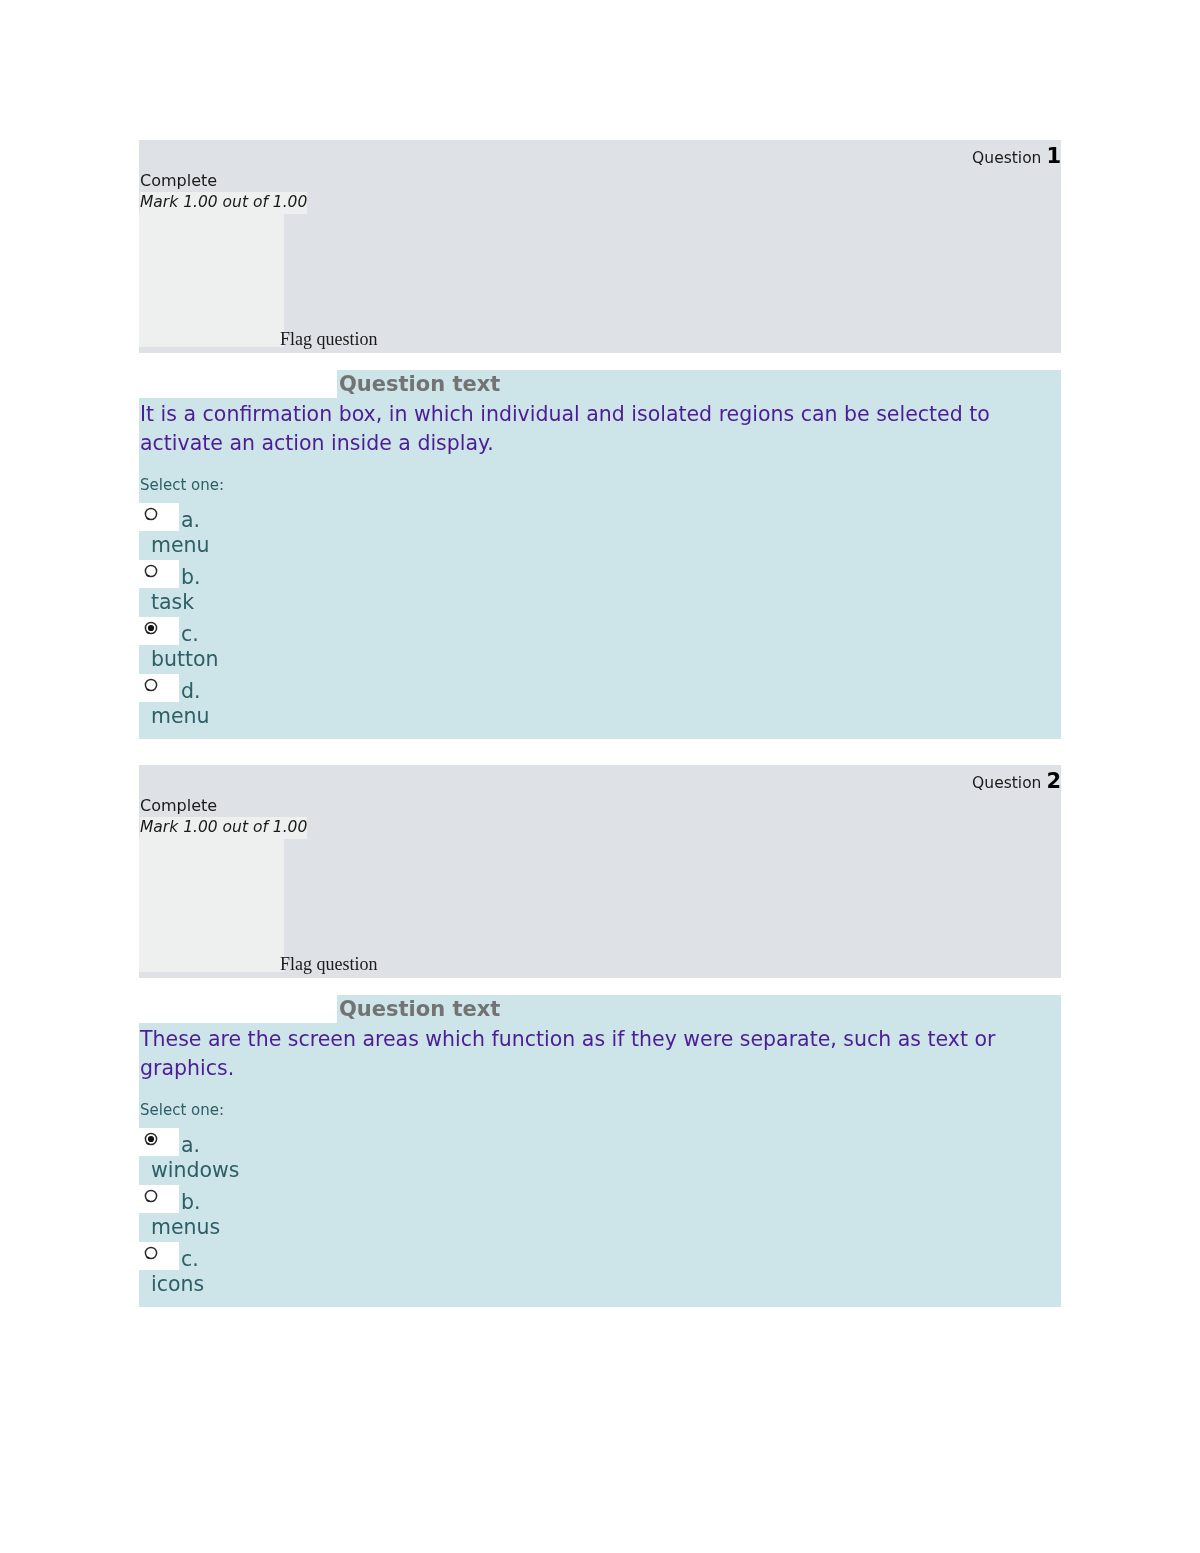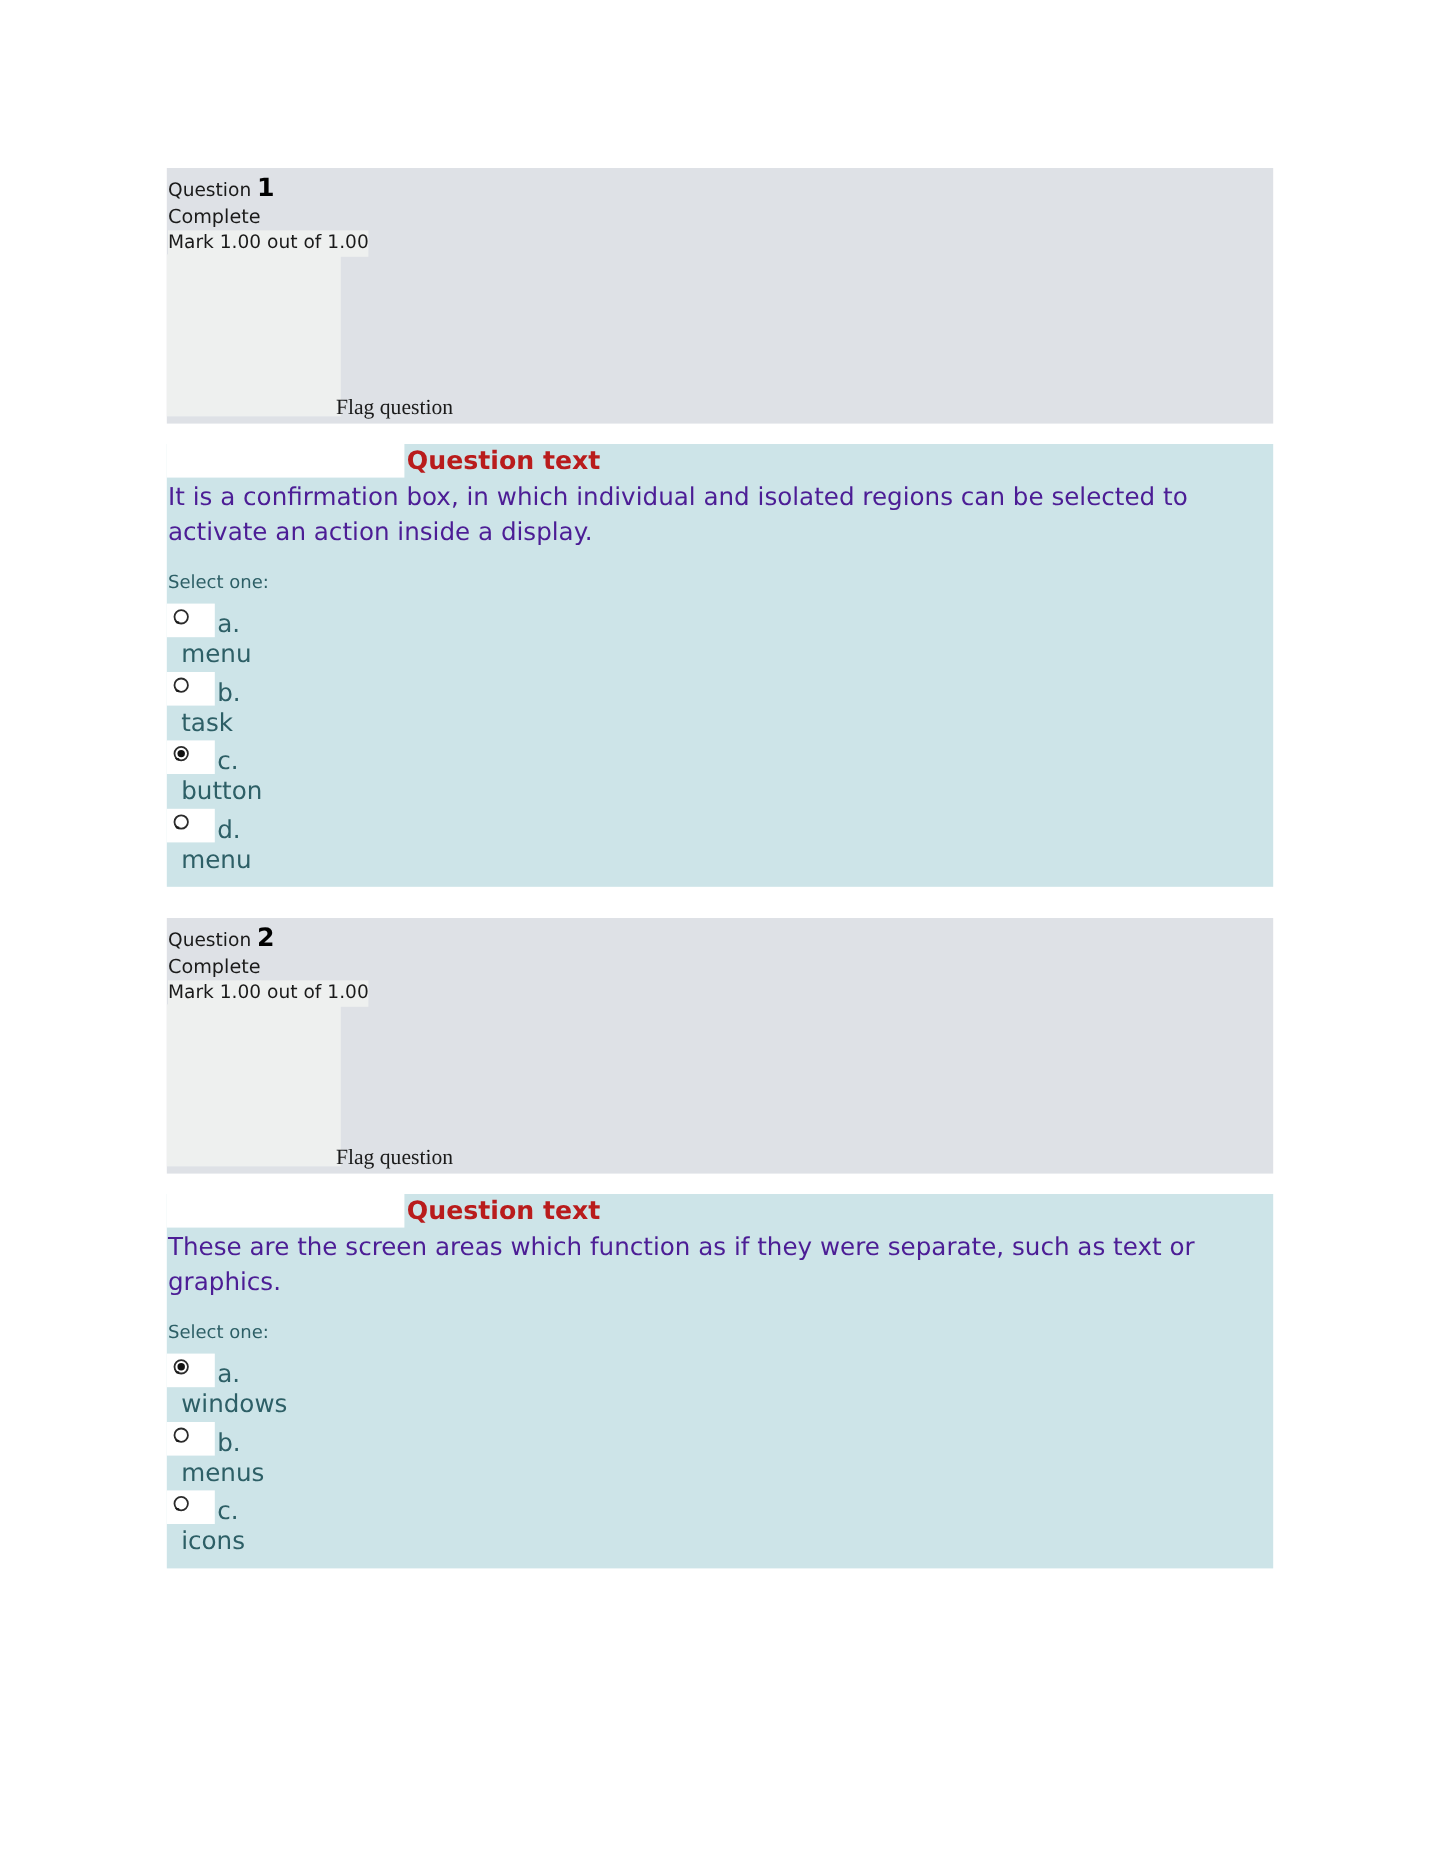--- a/index.html
+++ b/index.html
@@ -43,35 +43,37 @@
   .qinfo-lines {
     position: relative;
     z-index: 2;
     padding: 6px 0 0 1px;
     line-height: 21.5px;
   }
   .qno {
     font-size: 15.5px;
     color: #1a1a1a;
     white-space: nowrap;
+    text-align: right;
   }
   .qno b {
     font-size: 21px;
     font-weight: bold;
     color: #000000;
   }
   .qstate {
     font-size: 16px;
     color: #1a1a1a;
   }
   .qgrade {
     font-size: 15.5px;
     color: #1a1a1a;
     background: #eef0ef;
     display: inline-block;
+    font-style: italic;
   }
   .flag {
     position: absolute;
     left: 141px;
     bottom: 3px;
     font-size: 18px;
     color: #1a1a1a;
     white-space: nowrap;
     z-index: 2;
     font-family: Liberation Serif, serif;
@@ -98,21 +100,21 @@
     width: 198px;
     height: 28px;
     background: #ffffff;
   }
   .qtext-head {
     position: absolute;
     left: 200px;
     top: 0;
     font-size: 21px;
     font-weight: bold;
-    color: #b91c1c;
+    color: #737373;
     line-height: 28px;
   }
   .qbody {
     font-size: 20.5px;
     line-height: 29px;
     color: #4c1d95;
     padding: 2px 0 0 1px;
   }
   .select-one {
     font-size: 15px;

